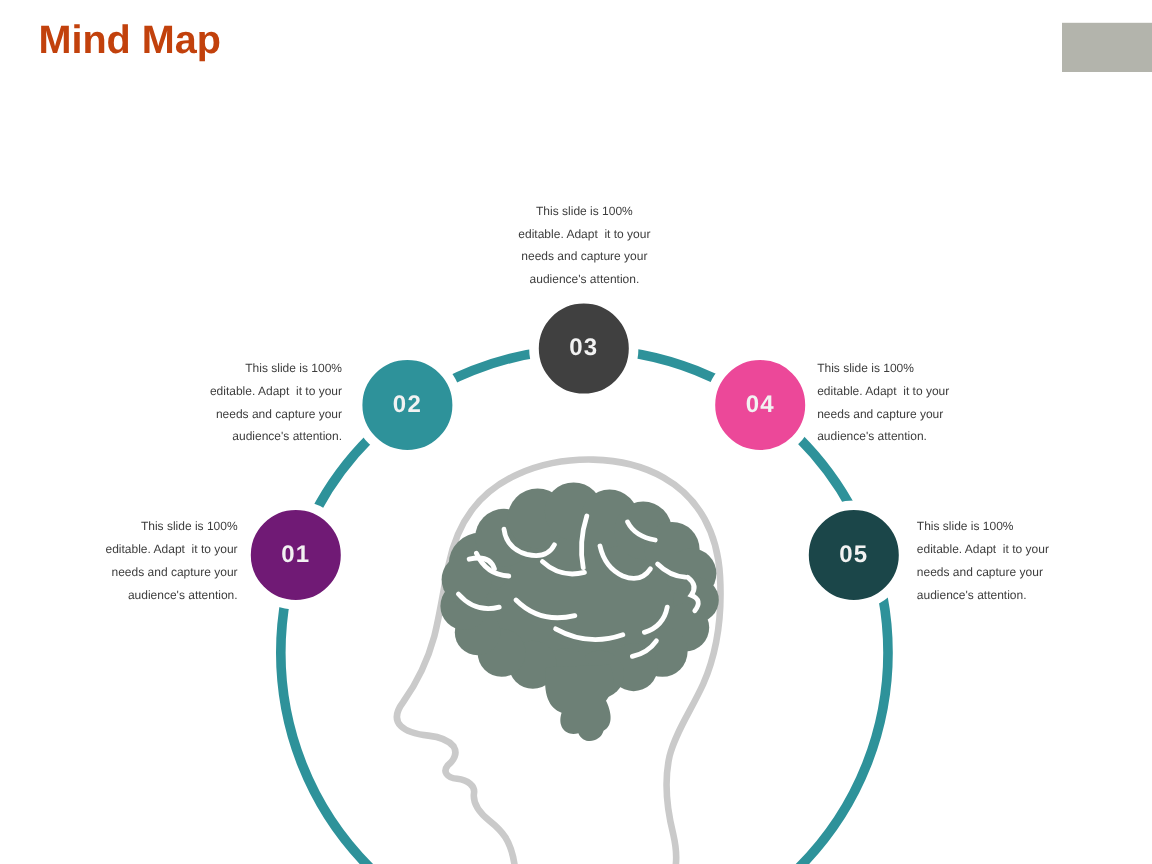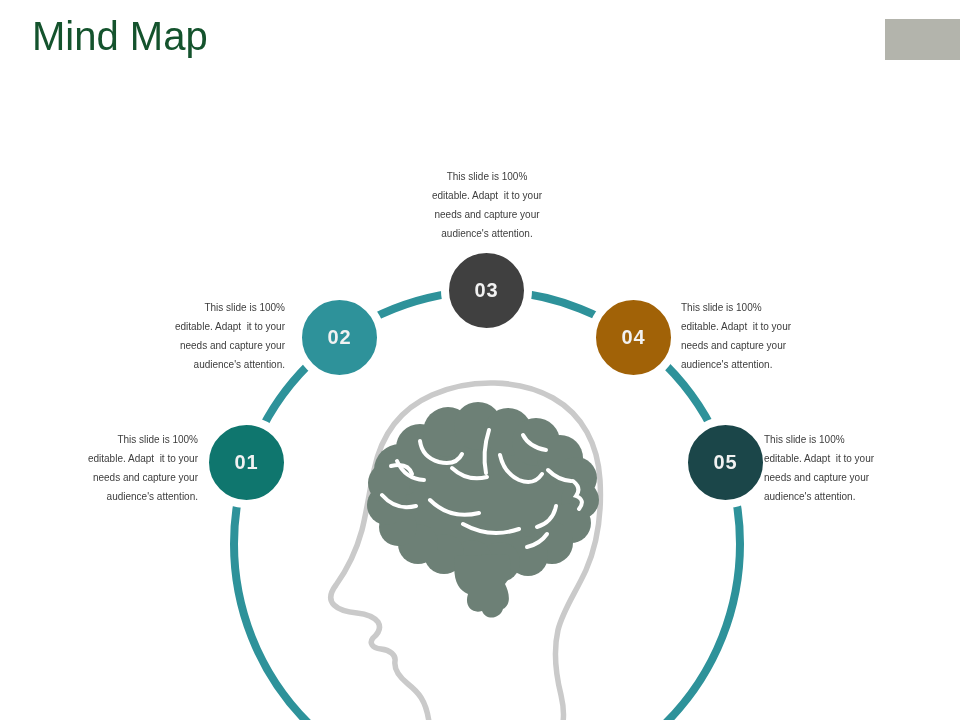--- a/index.html
+++ b/index.html
@@ -2,37 +2,37 @@
 <html><head>
 <meta charset="utf-8">
 <style>
   html,body{margin:0;padding:0;background:#888;}
   .slide{
     position:relative;width:960px;height:720px;background:#ffffff;
     overflow:hidden;font-family:"Liberation Sans",sans-serif;
   }
   .title{
     position:absolute;left:32px;top:14px;margin:0;
-    font-size:40px;font-weight:400;color:#14532d;letter-spacing:0;
+    font-size:33px;font-weight:700;color:#c2410c;letter-spacing:0;
   }
   .corner-tab{
     position:absolute;left:885px;top:19px;width:75px;height:41px;
   }
   .diagram-svg{position:absolute;left:0;top:0;}
   .node{
     position:absolute;width:75px;height:75px;border-radius:50%;
     border:8px solid #ffffff;display:flex;align-items:center;justify-content:center;
     box-sizing:content-box;
   }
   .node-num{color:#f2f2f2;font-size:20px;font-weight:700;letter-spacing:1px;}
   .node-01{left:201px;top:417px;}
   .node-02{left:294px;top:292px;}
   .node-03{left:441px;top:245px;}
   .node-04{left:588px;top:292px;}
-  .node-05{left:680px;top:417px;align-items:center;}
+  .node-05{left:666px;top:417px;align-items:center;}
   .desc{
     position:absolute;width:190px;font-size:10px;line-height:19px;
     color:#3d3d3d;white-space:pre-wrap;
   }
   .desc-01{left:8px;top:430px;text-align:right;}
   .desc-02{left:95px;top:298px;text-align:right;}
   .desc-03{left:392px;top:167px;text-align:center;}
   .desc-04{left:681px;top:298px;text-align:left;}
   .desc-05{left:764px;top:430px;text-align:left;}
 </style>
@@ -105,30 +105,30 @@
       <path d="M523,435 q6,12 23,15"></path>
       <path d="M548,470 q10,10 23,11"></path>
       <path d="M556,506 q-3,16 -19,21"></path>
       <path d="M489,430 q-7,22 -3,43"></path>
       <path d="M412,474 q-4,-12 -21,-8"></path>
       <path d="M527,547 q13,-3 20,-13"></path>
       <path d="M573,481 q9,7 3,15 q10,4 3,13"></path>
     </g>
   </svg>
 
-  <div class="node node-01" style="background-color: #0f766e;">
+  <div class="node node-01" style="background-color: #701a75;">
     <span class="node-num">01</span>
   </div>
   <div class="node node-02" style="background-color: rgb(46, 146, 154);">
     <span class="node-num">02</span>
   </div>
   <div class="node node-03" style="background-color: #404040;">
     <span class="node-num">03</span>
   </div>
-  <div class="node node-04" style="background-color: #a16207;">
+  <div class="node node-04" style="background-color: #ec4899;">
     <span class="node-num">04</span>
   </div>
   <div class="node node-05" style="background-color: rgb(27, 70, 73);">
     <span class="node-num">05</span>
   </div>
 
   <div class="desc desc-01">This slide is 100%
 editable. Adapt  it to your
 needs and capture your
 audience's attention.</div>

